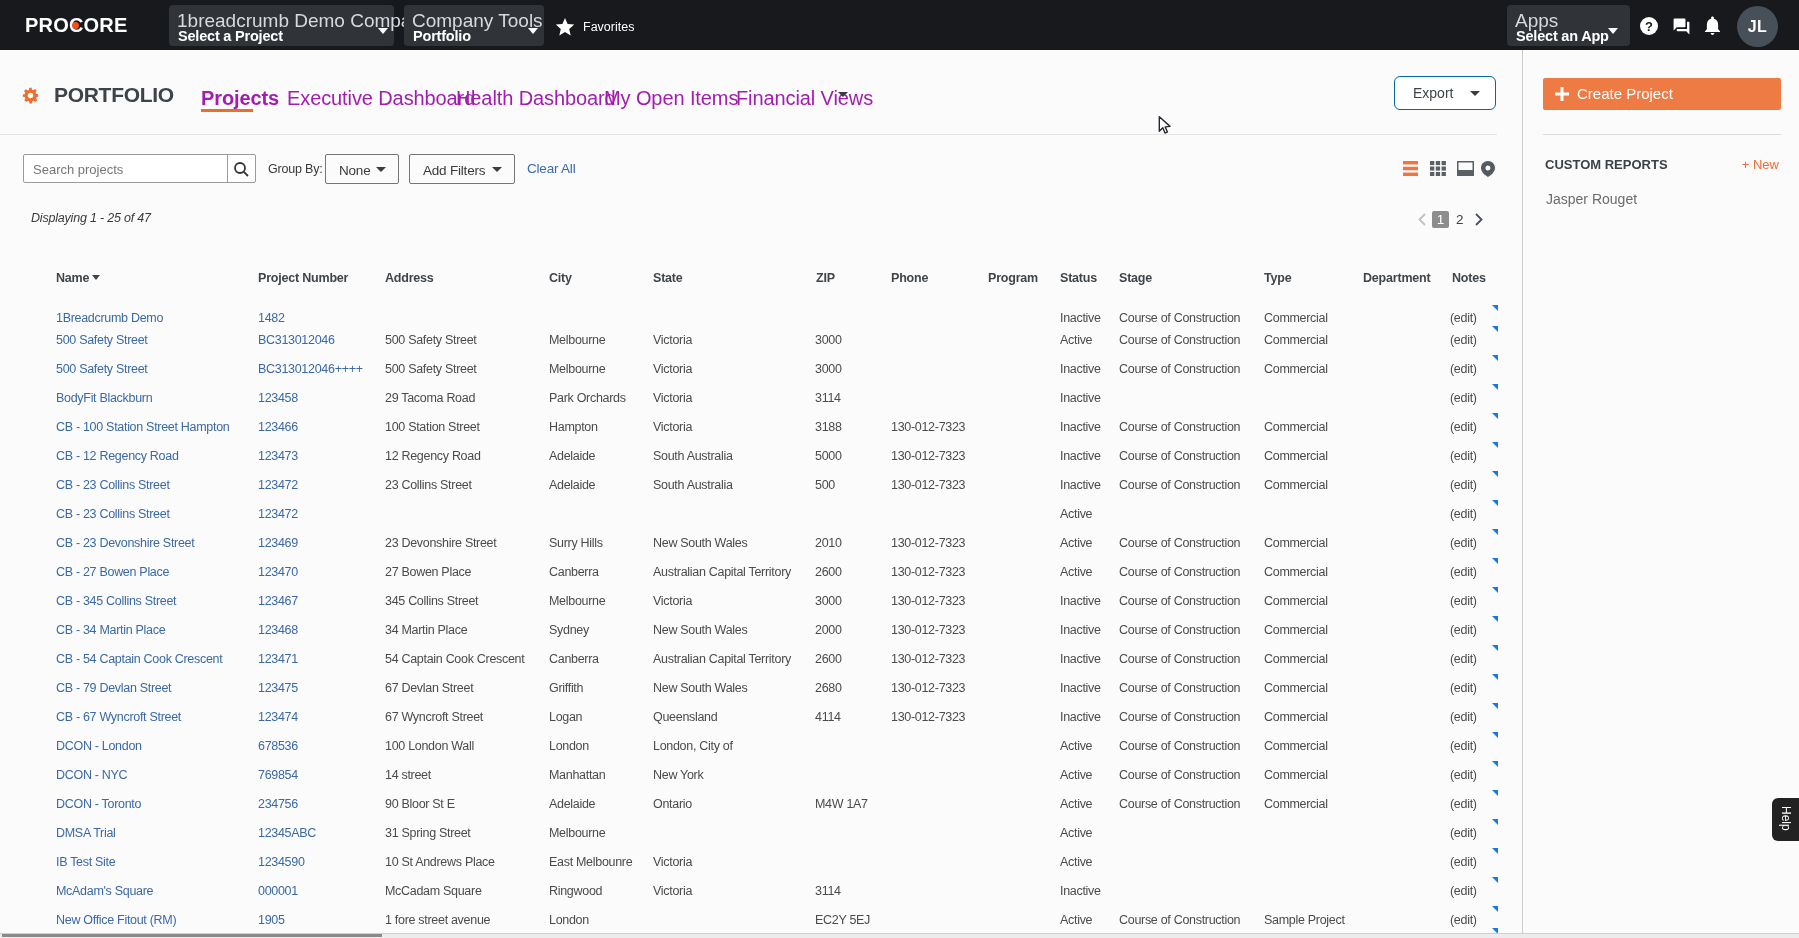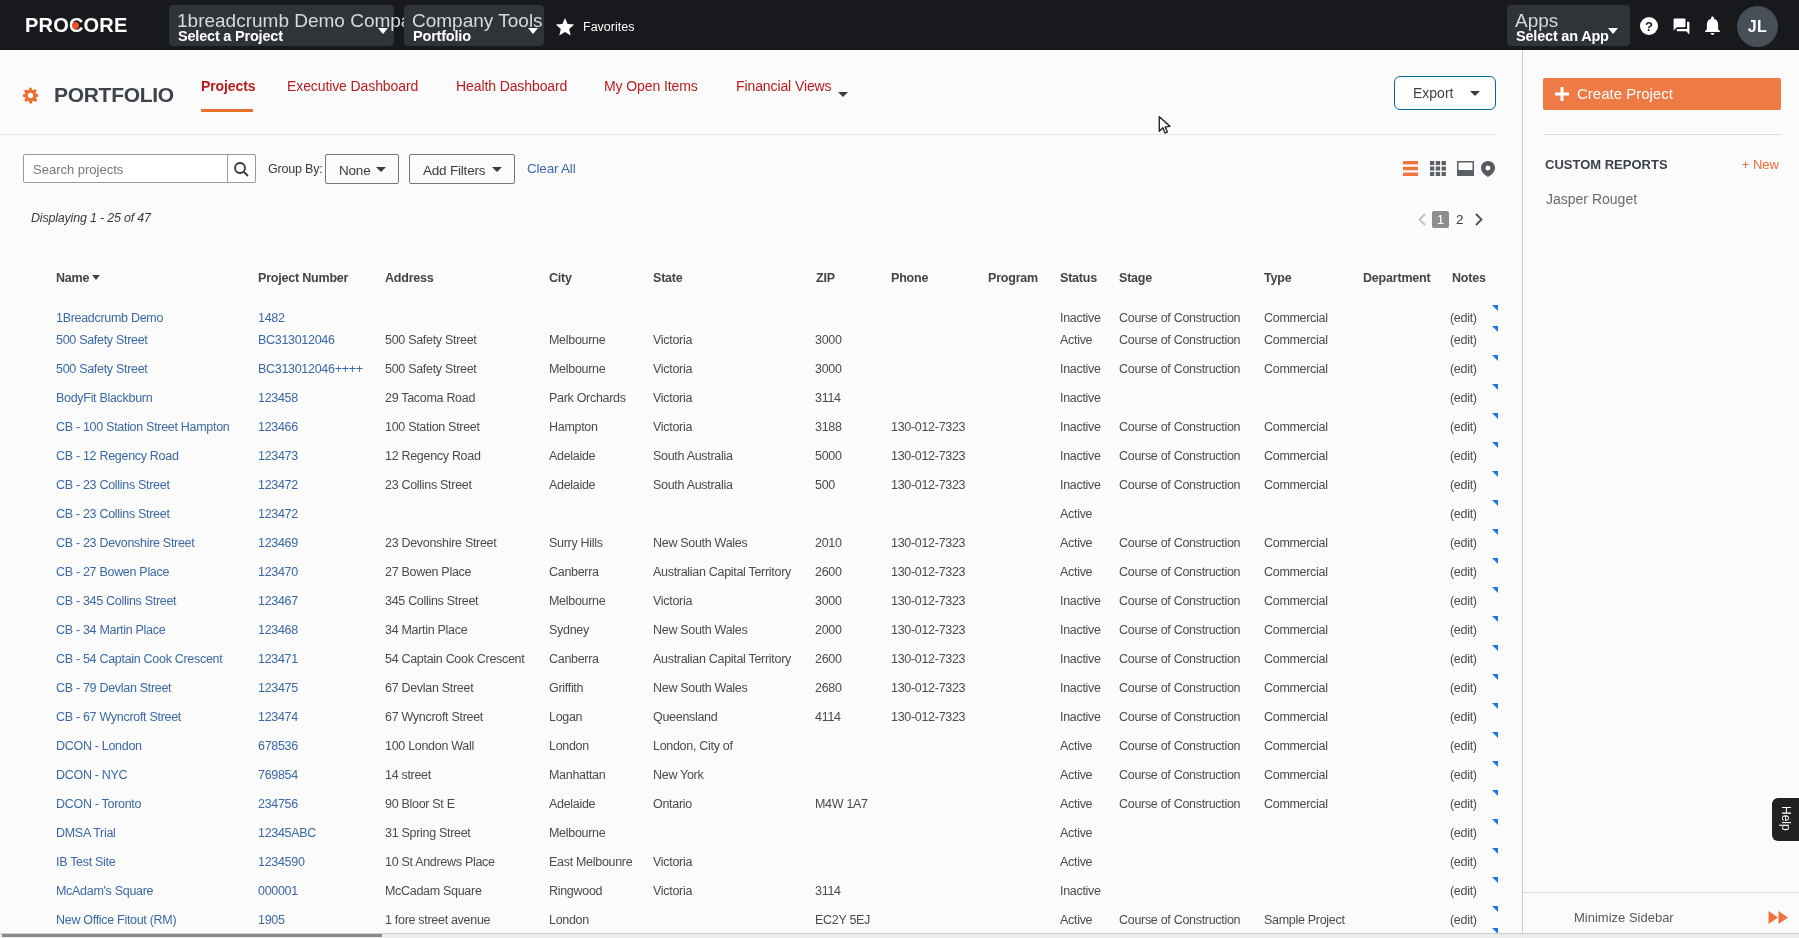--- a/index.html
+++ b/index.html
@@ -4,21 +4,21 @@
 html,body{width:1799px;height:938px;overflow:hidden;background:#fbfbfb;
  font-family:"Liberation Sans",sans-serif;-webkit-font-smoothing:antialiased}
 
 #bar{position:absolute;left:0;top:0;width:1799px;height:50px;background:#17191d}
 .drop{position:absolute;top:5px;height:41px;background:#303438;border-radius:4px;color:#fff}
 .drop .l1{position:absolute;left:8px;top:5px;font-size:19px;color:#d7dadc;white-space:nowrap}
 .drop .l2{position:absolute;left:9px;top:23px;font-size:14.5px;letter-spacing:-.2px;font-weight:700;color:#fff;white-space:nowrap}
 .caret{position:absolute;width:0;height:0;border-left:5.5px solid transparent;border-right:5.5px solid transparent;border-top:6px solid #fff}
 
 #ttl{position:absolute;left:54px;top:83px;font-size:21px;font-weight:700;color:#3e434a;letter-spacing:-.3px}
-.tab{position:absolute;top:78px;font-size:14px;letter-spacing:-.1px;color:#b91c1c;white-space:nowrap}
+.tab{position:absolute;top:87px;font-size:20px;letter-spacing:-.1px;color:#a21caf;white-space:nowrap}
 #expbtn{position:absolute;left:1394px;top:76px;width:102px;height:34px;background:#fff;border:1px solid #0369a1;border-radius:6px}
 #expbtn span{position:absolute;left:18px;top:8px;font-size:14px;color:#3f444b}
 .dcaret{position:absolute;width:0;height:0;border-left:5px solid transparent;border-right:5px solid transparent;border-top:5.5px solid #383d44}
 #hr1{position:absolute;left:0;top:134px;width:1497px;height:1px;background:#e4e4e4}
 
 #srch{position:absolute;left:23px;top:154px;width:233px;height:29px;background:#fff;border:1px solid #9a9a9a;border-radius:2px}
 #srch .ph{position:absolute;left:9px;top:7px;font-size:13px;color:#767676}
 #srch .sep{position:absolute;right:27px;top:0;width:1px;height:27px;background:#9a9a9a}
 .lbl{position:absolute;font-size:12.5px;letter-spacing:-.2px;color:#3a3a3a}
 .box{position:absolute;top:154px;height:30px;background:#fbfbfb;border:1px solid #757575;border-radius:2px}
@@ -506,27 +506,20 @@
  <div id="create">
    <svg style="position:absolute;left:12px;top:9px" width="14" height="14" viewBox="0 0 14 14">
         <path d="M5.5 0h3v5.5H14v3H8.5V14h-3V8.5H0v-3h5.5z" fill="#fff"></path>
       </svg>
    <b>Create Project</b>
  </div>
  <div id="hr2"></div>
  <span id="crt">CUSTOM REPORTS</span>
  <span id="pnew">+ New</span>
  <span id="jr">Jasper Rouget</span>
- <div id="minbar">
-      <span>Minimize Sidebar</span>
-  <svg style="position:absolute;left:245px;top:18px" width="21" height="13" viewBox="0 0 21 13">
-        <path d="M0.5 0l9.5 6.5L0.5 13z" fill="#f0713c"></path>
-        <path d="M10.5 0l9.5 6.5L10.5 13z" fill="#f0713c"></path>
-      </svg>
- </div>
 </div>
 <div id="help">
     <span>Help</span>
   </div>
 <div id="sbar">
     <div id="sthumb"></div>
   </div>
 
 <svg style="position:absolute;left:1158px;top:115px" width="14" height="21" viewBox="0 0 16 23">
  <path d="M1.5 1.5v16.5l4-3.9 2.5 6 2.8-1.2-2.6-5.8 5.6-.6z" fill="#fff" stroke="#24282e" stroke-width="1.6" stroke-linejoin="round"></path>

